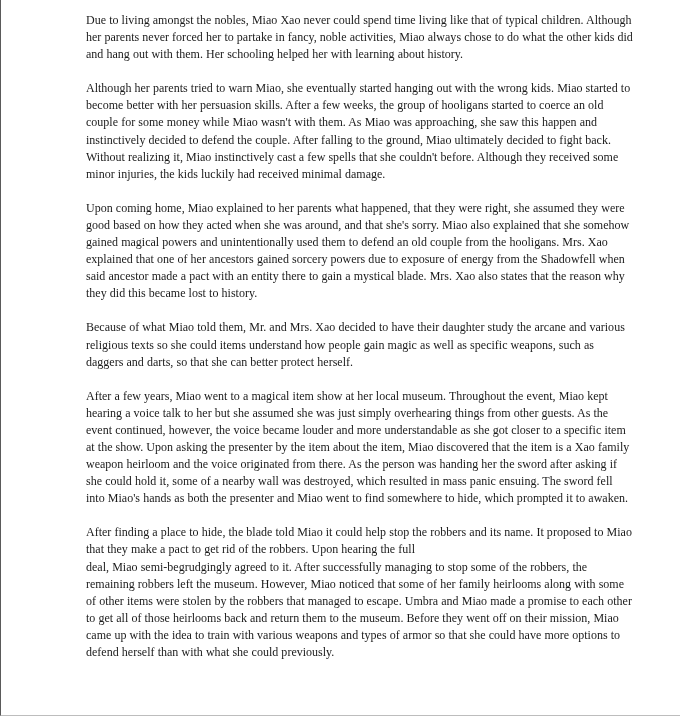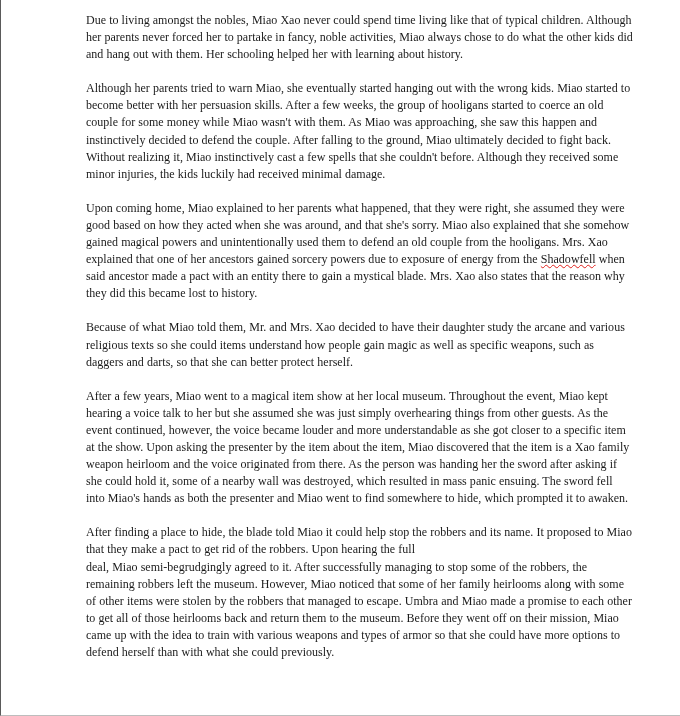--- a/index.html
+++ b/index.html
@@ -47,21 +47,20 @@
     margin-bottom: 0;
   }
 
   
   .para.extra-gap-before {
     margin-top: 17px;
   }
 
   
   .misspelled {
-    text-decoration: underline;
     text-decoration-style: wavy;
     text-decoration-color: #e0201b;
     text-decoration-thickness: 1px;
     text-underline-offset: 1px;
   }
 </style>
 </head>
 <body>
 
 <div id="page">

